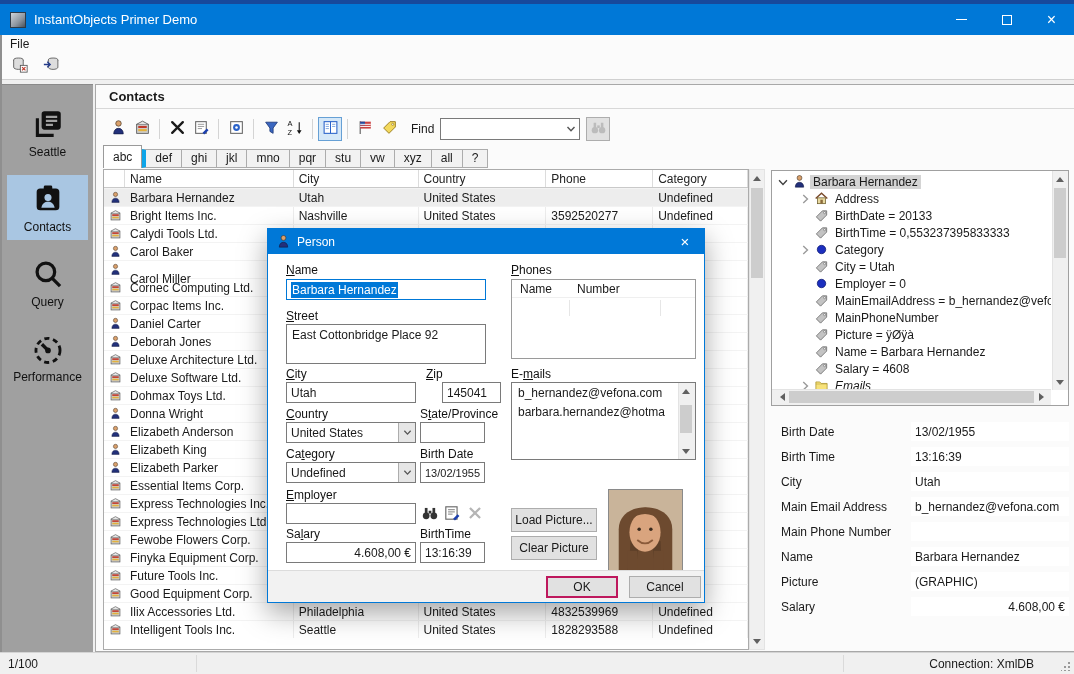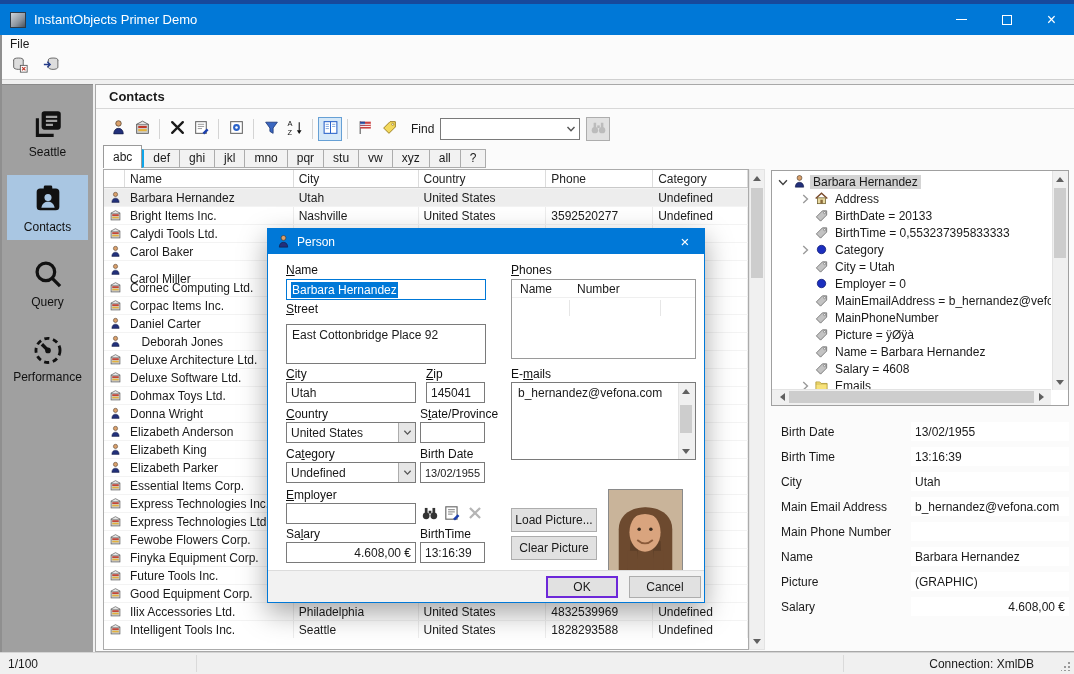--- a/index.html
+++ b/index.html
@@ -41,21 +41,21 @@
   .tb-btn.disabled svg { opacity:.55; filter:grayscale(1); }
   .tb-sep { width:1px; height:20px; background:#d4d4d4; margin:0 5px; }
   .find-wrap { display:flex; align-items:center; margin-left:10px; gap:6px; }
   .combo { width:140px; height:22px; background:#fff; border:1px solid #7a7a7a; display:flex; align-items:center; }
   .combo-val { flex:1; padding-left:4px; }
   .combo-arrow { width:17px; height:100%; display:flex; align-items:center; justify-content:center; }
   .btn3d { background:#E1E1E1; border:1px solid #ADADAD; }
 
   .tabs { position:absolute; left:7px; top:60px; height:23px; display:flex; align-items:flex-end; }
   .tab { padding:2px 9px 3px 9px; height:19px; background:#F2F2F2; border:1px solid #ACACAC; border-left:none; display:flex; align-items:center; font-size:12px; cursor:default; }
-  .tab:nth-child(2){ border-left:2px solid #0ea5e9; }
+  .tab:nth-child(2){ border-left:4px solid #0ea5e9; }
   .tab.active { background:#fff; height:23px; border:1px solid #9a9a9a; border-bottom:none; position:relative; z-index:2; }
 
   
   .grid { position:absolute; left:7px; top:84px; width:646px; height:481px; background:#fff; border:1px solid #ABABAB; overflow:hidden; }
   .g-row { display:flex; height:18px; align-items:center; }
   .g-head { border-bottom:1px solid #C9C9C9; background:#fff; color:#222; }
   .g-cell { height:100%; display:flex; align-items:center; padding-left:5px; border-right:1px solid #EDEDED; overflow:hidden; white-space:nowrap; }
   .g-head .g-cell { border-right:1px solid #DCDCDC; }
   .g-row.sel { background:#EDEDED; }
   .g-ico { width:13px; height:13px; margin-left:3px; }
@@ -121,21 +121,21 @@
   .cmb .cv { flex:1; padding-left:4px; }
   .cmb .ca { width:17px; align-self:stretch; background:#E6E6E6; border-left:1px solid #ADADAD; display:flex; align-items:center; justify-content:center; }
   .groupbox { position:absolute; background:#fff; border:1px solid #9a9a9a; }
   .gb-head { display:flex; height:18px; align-items:center; border-bottom:1px solid #EFEFEF; }
   .gb-col { padding-left:8px; }
   .listbox { position:absolute; background:#fff; border:1px solid #7a7a7a; }
   .lb-items { position:absolute; left:0; top:0; right:17px; bottom:0; overflow:hidden; }
   .lb-item { height:19px; display:flex; align-items:center; padding-left:6px; white-space:nowrap; overflow:hidden; }
   .lb-vs { position:absolute; right:0; top:0; bottom:0; width:17px; background:#F0F0F0; border-left:1px solid #E3E3E3; }
   .dlg-btn { position:absolute; background:#E1E1E1; border:1px solid #ADADAD; display:flex; align-items:center; justify-content:center; font-size:12px; cursor:default; }
-  .dlg-btn.primary { border:2px solid #6d28d9; }
+  .dlg-btn.primary { border:2px solid #be185d; }
   .ico-btn { position:absolute; width:18px; height:18px; }
   .ico-btn svg { width:100%; height:100%; }
   .photo { position:absolute; left:340px; top:235px; width:75px; height:100px; border:1px solid #8a8a8a; }
 </style>
 </head>
 <body>
 
 <div class="window">
   <div class="top-strip"></div>
   <div class="left-strip"></div>
@@ -452,21 +452,21 @@
             <div class="g-cell" style="width: 107px;"></div>
             <div class="g-cell" style="width: 95px;"></div>
           </div>
           <div class="g-row">
             <div style="width: 21px; display: flex; justify-content: center;">
               <span class="g-ico"><svg viewBox="0 0 16 16">
                   <circle cx="8" cy="4.2" r="2.6" fill="#d9a06b" stroke="#3a2a1a" stroke-width=".6"></circle>
                   <path d="M3.5 14c0-3.4 2-5.2 4.5-5.2s4.5 1.8 4.5 5.2z" fill="#22307a" stroke="#101840" stroke-width=".6"></path>
                 </svg></span>
             </div>
-            <div class="g-cell" style="width: 169px; margin-left: 12px;">Deborah Jones</div>
+            <div class="g-cell" style="width: 169px;">Deborah Jones</div>
             <div class="g-cell" style="width: 125px;"></div>
             <div class="g-cell" style="width: 128px;"></div>
             <div class="g-cell" style="width: 107px;"></div>
             <div class="g-cell" style="width: 95px;"></div>
           </div>
           <div class="g-row">
             <div style="width: 21px; display: flex; justify-content: center;">
               <span class="g-ico"><svg viewBox="0 0 16 16">
                   <rect x="2.5" y="5" width="11" height="8.5" fill="#cfcfcf" stroke="#555" stroke-width=".8"></rect>
                   <path d="M2.5 5 L8 2 L13.5 5" fill="#e5e5e5" stroke="#555" stroke-width=".8"></path>
@@ -805,21 +805,21 @@
               <span class="t-lbl">Name = Barbara Hernandez</span>
             </div>
             <div class="t-row" style="padding-left: 26px;">
               <span class="t-chev"></span>
               <span class="t-ico"><svg viewBox="0 0 16 16">
                   <path d="M2.5 9.5 L9 3 h4.5 v4.5 L7 14 z" fill="#c3c3c3" stroke="#6e6e6e" stroke-width=".9"></path>
                   <circle cx="11.3" cy="5" r="1.1" fill="#fff" stroke="#6e6e6e" stroke-width=".7"></circle>
                 </svg></span>
               <span class="t-lbl">Salary = 4608</span>
             </div>
-            <div class="t-row" style="padding-left: 26px;">
+            <div class="t-row" style="padding-left: 26px; font-style: italic;">
               <span class="t-chev"><svg viewBox="0 0 16 16" fill="none" stroke="#9a9a9a" stroke-width="1.6">
                   <path d="M6 3.5 L10.8 8 L6 12.5"></path>
                 </svg></span>
               <span class="t-ico"><svg viewBox="0 0 16 16">
                   <path d="M2 4.2 h4.2 L7.7 5.8 H14 V13 H2 z" fill="#f7e27a" stroke="#a9912c" stroke-width=".8"></path>
                   <path d="M2 6.4 h12" stroke="#a9912c" stroke-width=".5" fill="none"></path>
                 </svg></span>
               <span class="t-lbl">Emails</span>
             </div>
           </div>
@@ -899,27 +899,27 @@
           <span>×</span>
         </span>
     </div>
 
     <div class="dlg-body">
       <span class="lbl" style="left:18px;top:9px"><span style="text-decoration: underline;">N</span>ame</span>
       <div class="inp focus" style="left:18px;top:25px;width:200px">
           <span class="seltext">Barbara Hernandez</span>
         </div>
 
-      <span class="lbl" style="left:18px;top:48px"><span style="text-decoration: underline;">S</span>treet</span>
+      <span class="lbl" style="left:18px;top:55px"><span style="text-decoration: underline;">S</span>treet</span>
       <div class="area" style="left:18px;top:70px;width:200px;height:40px">East Cottonbridge Place 92</div>
 
       <span class="lbl" style="left:18px;top:113px"><span style="text-decoration: underline;">C</span>ity</span>
       <div class="inp" style="left:18px;top:128px;width:130px">Utah</div>
       <span class="lbl" style="left:158px;top:113px"><span style="text-decoration: underline;">Z</span>ip</span>
-      <div class="inp" style="left:158px;top:128px;width:59px">145041</div>
+      <div class="inp" style="left:174px;top:128px;width:59px">145041</div>
 
       <span class="lbl" style="left:18px;top:153px"><span style="text-decoration: underline;">C</span>ountry</span>
       <div class="cmb" style="left:18px;top:168px;width:130px">
         <span class="cv">United States</span>
         <span class="ca">
             <svg width="9" height="9" viewBox="0 0 10 10" fill="none" stroke="#555" stroke-width="1.4">
               <path d="M1.5 3 L5 6.8 L8.5 3"></path>
             </svg>
           </span>
       </div>
@@ -970,20 +970,21 @@
           <span class="gb-col">Number</span>
         </div>
         <div style="position:absolute;left:57px;top:20px;width:1px;height:16px;background:#E6E6E6"></div>
         <div style="position:absolute;left:148px;top:20px;width:1px;height:16px;background:#E6E6E6"></div>
       </div>
 
       <span class="lbl" style="left:243px;top:113px">E-<span style="text-decoration: underline;">m</span>ails</span>
       <div class="listbox" style="left:243px;top:128px;width:185px;height:78px">
         <div class="lb-items" id="emailItems">
             <div class="lb-item">b_hernandez@vefona.com</div>
+            <div class="lb-item">barbara.hernandez@hotma</div>
           </div>
         <div class="lb-vs">
           <div class="sb-btn" style="top:0">
               <span class="arr up"></span>
             </div>
           <div class="sb-thumb" style="top:22px;height:28px"></div>
           <div class="sb-btn" style="bottom:0;top:auto">
               <span class="arr dn"></span>
             </div>
         </div>

